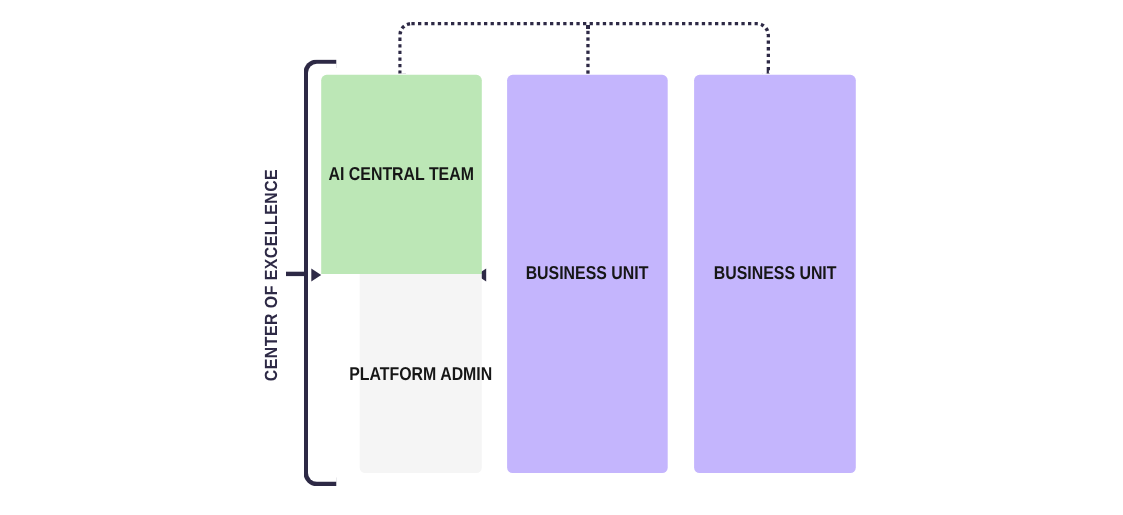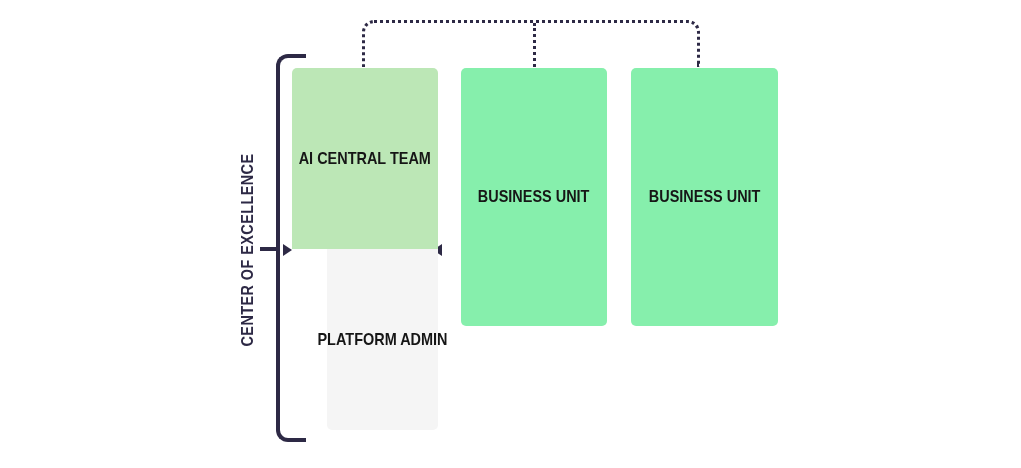--- a/index.html
+++ b/index.html
@@ -103,21 +103,21 @@
   .col-1 { left: 292px; width: 146px; }
   .col-2 { left: 461px; width: 146px; }
   .col-3 { left: 631px; width: 147px; }
   .box {
     display: flex;
     align-items: center;
     justify-content: center;
     text-align: right;
   }
   .box-half { height: 181px; }
-  .box-full { height: 258px; border-radius: 5px; background: #86efac; }
+  .box-full { height: 362px; border-radius: 5px; background: #c4b5fd; }
   .box-lightgreen { background: #BCE7B6; border-radius: 5px 5px 0 0; }
   .box-lightgray  { background: #F5F5F5; border-radius: 0 0 5px 5px; margin-left: 35px; }
   .box-label {
     font-size: 17px;
     font-weight: bold;
     color: #161616;
     white-space: nowrap;
     transform: scaleX(0.85);
     letter-spacing: 0px;
   }

